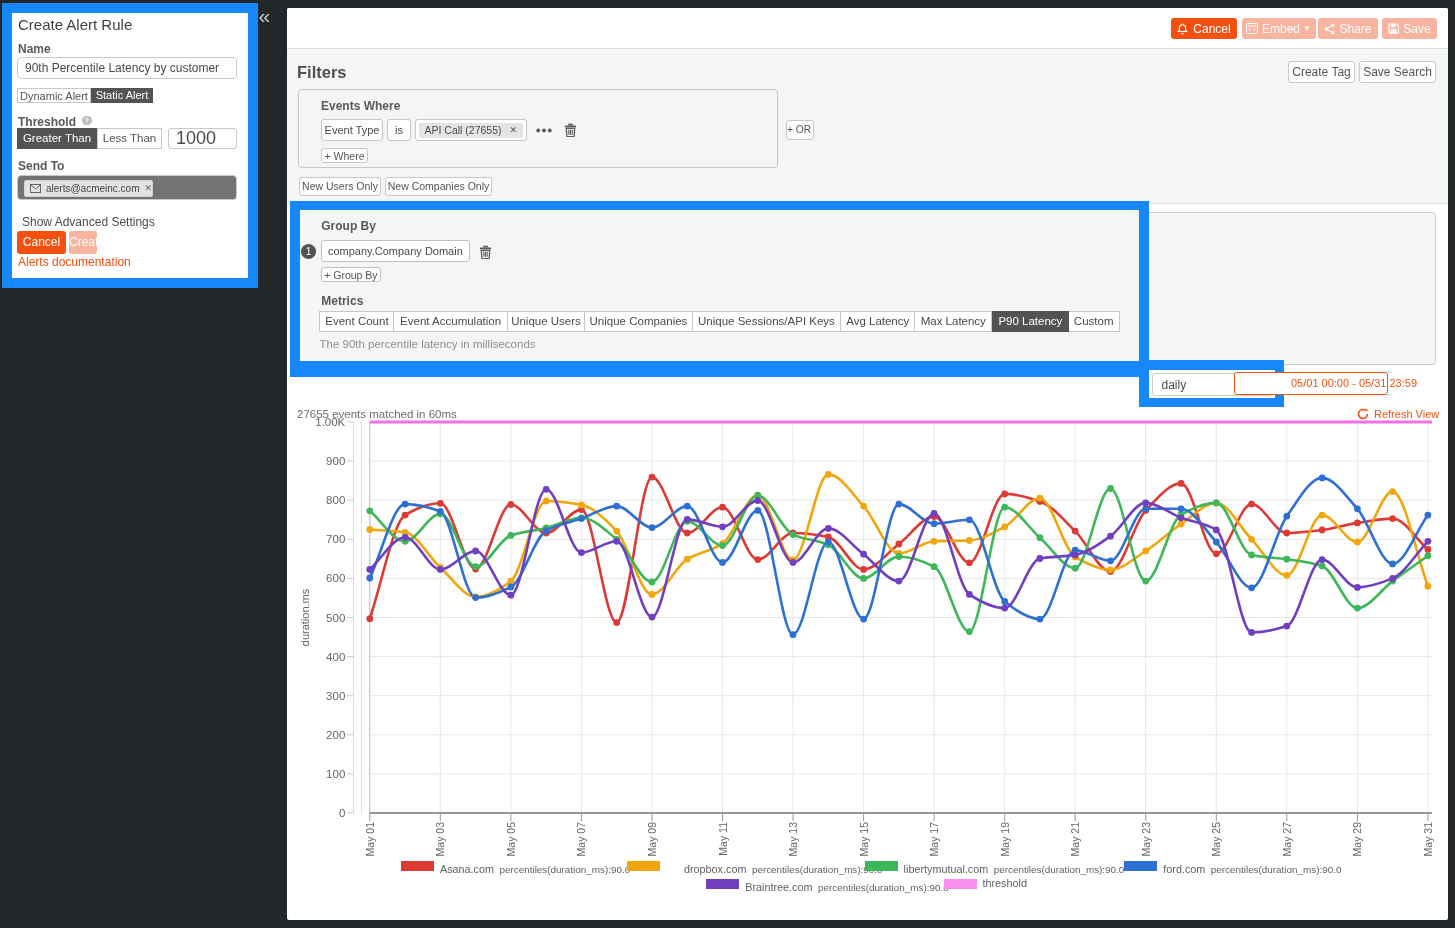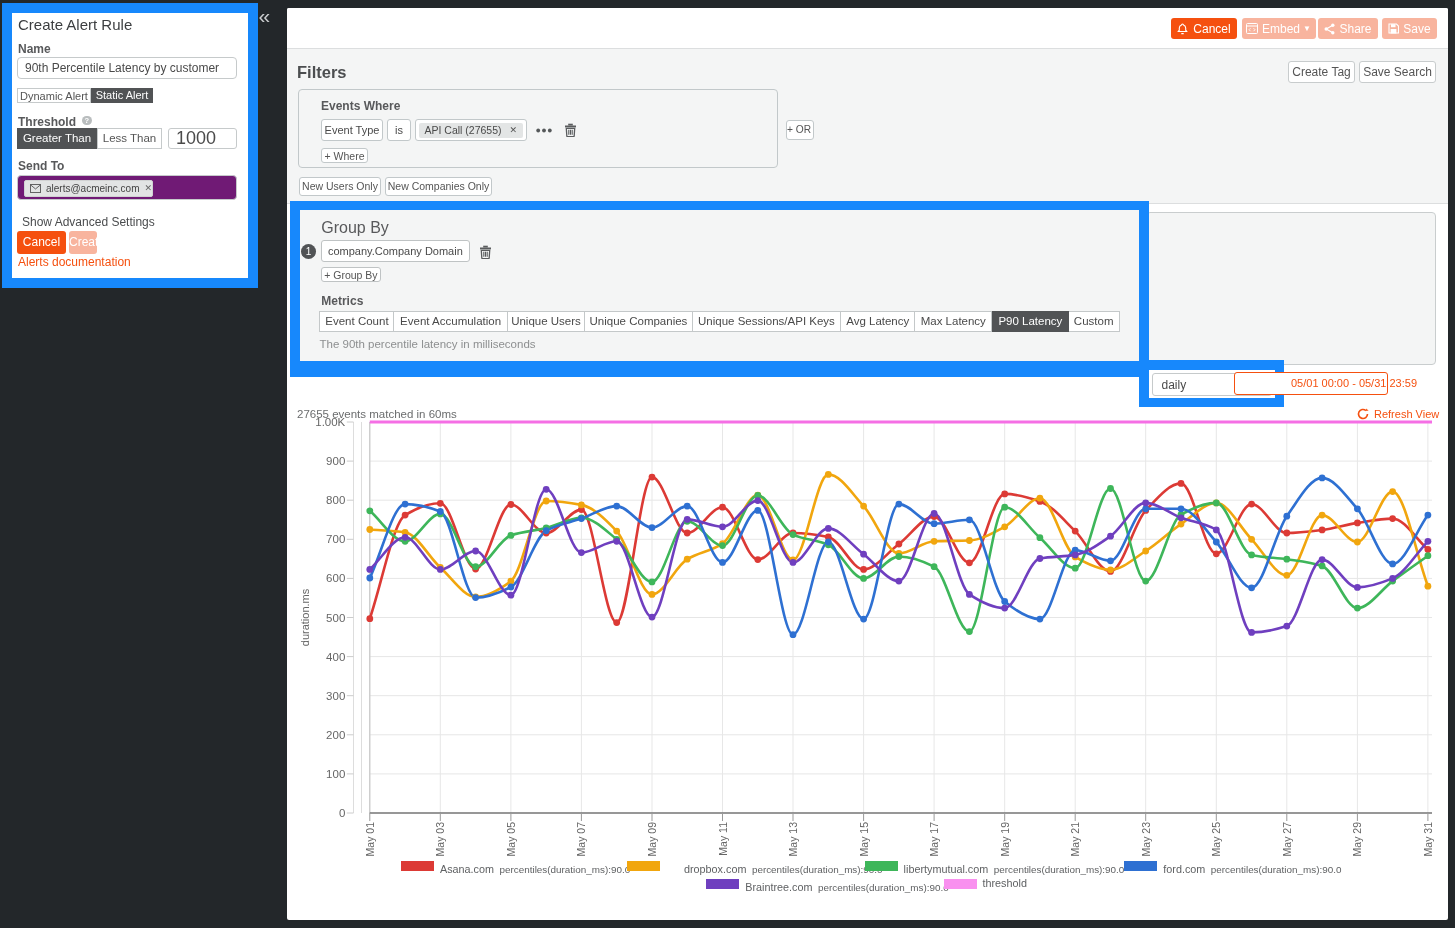--- a/index.html
+++ b/index.html
@@ -22,21 +22,21 @@
     <div style="width:62px;height:15px;line-height:15px;background:#515355;font-size:11px;color:#fff;text-align:center;white-space:nowrap;">Static Alert</div>
   </div>
   <div class="abs" style="left:6px;top:101.5px;font-size:12px;font-weight:bold;color:#58595b;">Threshold</div>
   <div class="abs" style="left:70px;top:102.5px;width:9.5px;height:9.5px;border-radius:50%;background:#b9bdbe;color:#fff;font-size:7.5px;font-weight:bold;text-align:center;line-height:9.5px;">?</div>
   <div class="abs" style="left:5px;top:115px;height:21px;display:flex;">
     <div style="width:80px;height:21px;line-height:21px;background:#515355;font-size:11.5px;color:#fff;text-align:center;white-space:nowrap;">Greater Than</div>
     <div style="width:65px;height:21px;line-height:19px;border:1px solid #c6cacb;background:#fff;font-size:11.5px;color:#555;text-align:center;white-space:nowrap;">Less Than</div>
   </div>
   <div class="abs" style="left:156px;top:115px;width:69px;height:21px;border:1px solid #c6cacb;border-radius:3px;background:#fff;line-height:19px;padding-left:7px;font-size:18px;color:#4a4a4a;">1000</div>
   <div class="abs" style="left:6px;top:146px;font-size:12px;font-weight:bold;color:#58595b;">Send To</div>
-  <div class="abs" style="left:5px;top:162px;width:220px;height:25px;border:1px solid #c6cacb;border-radius:4px;background:#701a75;">
+  <div class="abs" style="left:5px;top:162px;width:220px;height:25px;border:1px solid #c6cacb;border-radius:4px;background:#737373;">
     <div class="abs" style="left:6px;top:3.5px;width:129px;height:17px;background:#e2e4e4;border:1px solid #d0d2d2;border-radius:2px;display:flex;align-items:center;padding:0 5px;overflow:hidden;">
       <svg width="11" height="9" viewBox="0 0 12 10" style="margin-right:5px;flex:none">
           <rect x="0.5" y="0.5" width="11" height="9" fill="none" stroke="#555" stroke-width="1"></rect>
           <path d="M0.5 1 L6 5.5 L11.5 1" fill="none" stroke="#555" stroke-width="1"></path>
         </svg>
       <span style="font-size:10px;color:#444;">alerts@acmeinc.com</span>
       <span style="font-size:9px;color:#666;margin-left:5px;">✕</span>
     </div>
   </div>
   <div class="abs" style="left:10px;top:202px;font-size:12px;color:#4a4c4e;">Show Advanced Settings</div>
@@ -115,21 +115,21 @@
   <div class="abs" style="left:34px;top:140px;width:47px;height:15px;line-height:14px;border:1px solid #c2c8ca;border-radius:3px;background:#fff;font-size:10.5px;color:#555;text-align:center;white-space:nowrap;">+ Where</div>
   <div class="abs" style="left:499px;top:112px;width:28px;height:20px;line-height:18px;border:1px solid #c2c8ca;border-radius:3px;background:#fff;font-size:10.2px;color:#555;white-space:nowrap;">+ OR</div>
 
   <div class="abs" style="left:12px;top:169px;width:82px;height:19px;line-height:17px;border:1px solid #c2c8ca;border-radius:3px;background:#fff;font-size:10.5px;color:#555;text-align:center;white-space:nowrap;">New Users Only</div>
   <div class="abs" style="left:98px;top:169px;width:107px;height:19px;line-height:17px;border:1px solid #c2c8ca;border-radius:3px;background:#fff;font-size:10.5px;color:#555;text-align:center;white-space:nowrap;">New Companies Only</div>
 
   <div class="abs" style="left:859px;top:203.5px;width:290px;height:153.5px;border:1px solid #c9cdce;border-radius:4px;background:#f4f5f5;"></div>
 
   <div class="abs" style="left:3px;top:193px;width:858.5px;height:176px;background:#1788fc;"></div>
   <div class="abs" style="left:12.9px;top:202.4px;width:839.3px;height:150.9px;background:#f4f5f5;">
-    <div class="abs" style="left:21.4px;top:8.8px;font-size:16px;font-weight:normal;color:#58595b;">Group By</div>
+    <div class="abs" style="left:21.4px;top:8.8px;font-size:12px;font-weight:bold;color:#58595b;">Group By</div>
     <div class="abs" style="left:1.2px;top:33.6px;width:15px;height:15px;border-radius:50%;background:#515355;color:#fff;font-size:10px;text-align:center;line-height:15px;">1</div>
     <div class="abs" style="left:21px;top:29.3px;width:149.3px;height:22.7px;border:1px solid #bfc3c4;border-radius:3px;background:#fff;line-height:21px;padding-left:6px;font-size:11px;white-space:nowrap;overflow:hidden;color:#4a4a4a;">company.Company Domain</div>
     <svg class="abs" width="13" height="14" viewBox="0 0 13 14" style="left:179px;top:34.5px">
         <rect x="1" y="2.5" width="11" height="1.9" fill="#5a5c5e"></rect>
         <rect x="4.2" y="0.7" width="4.6" height="1.8" fill="#5a5c5e"></rect>
         <path d="M2.3 5.4 h8.4 l-0.5 7.4 a0.9 0.9 0 0 1 -0.9 0.9 h-5.6 a0.9 0.9 0 0 1 -0.9 -0.9 z" fill="none" stroke="#5a5c5e" stroke-width="1.3"></path>
         <path d="M4.8 6.8 v5 M6.5 6.8 v5 M8.2 6.8 v5" stroke="#5a5c5e" stroke-width="1.1"></path>
       </svg>
     <div class="abs" style="left:21px;top:56.6px;width:60px;height:15.4px;line-height:14px;border:1px solid #bfc3c4;border-radius:3px;background:#fff;font-size:10.5px;color:#555;text-align:center;white-space:nowrap;">+ Group By</div>
     <div class="abs" style="left:21.4px;top:83.2px;font-size:12px;font-weight:bold;color:#58595b;">Metrics</div>

